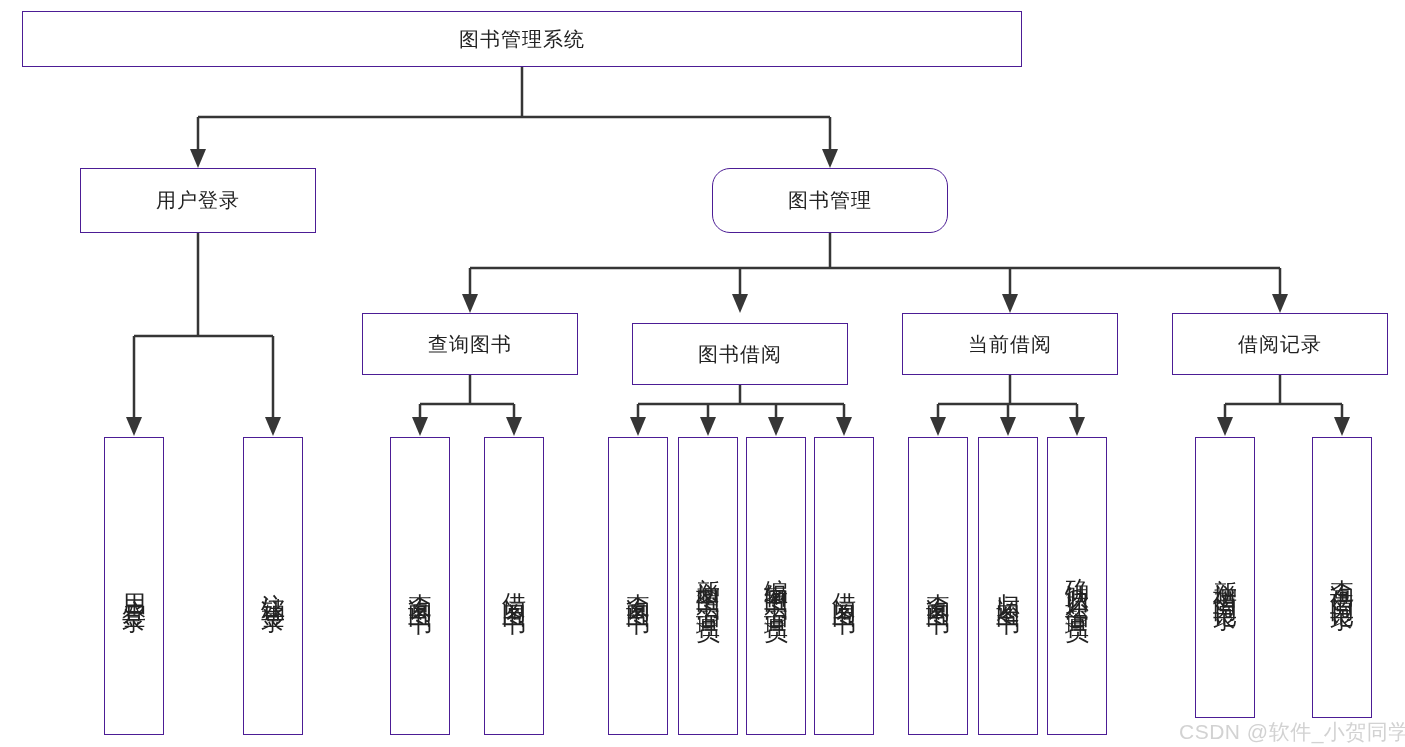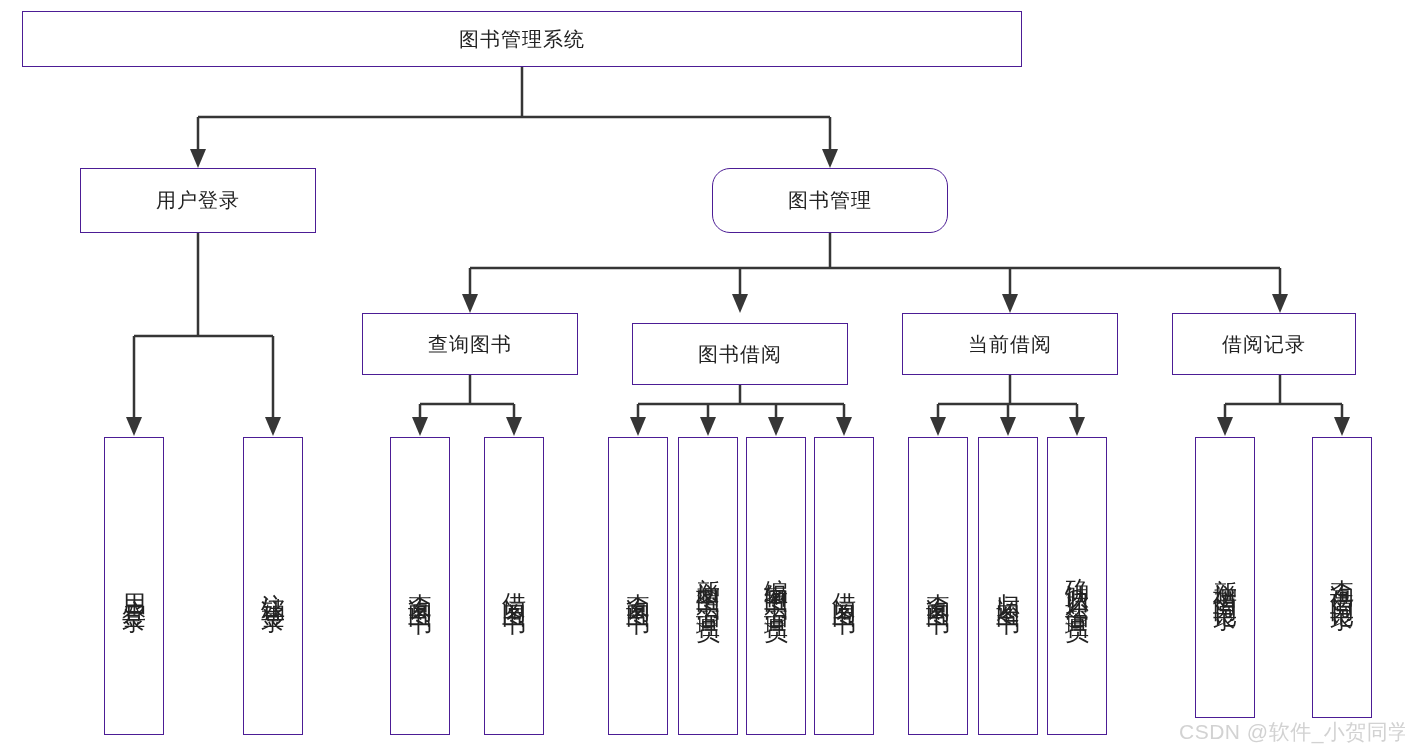--- a/index.html
+++ b/index.html
@@ -97,21 +97,21 @@
 
   <div class="node hbox" style="left:362px; top:313px; width:216px; height:62px;">
     <span class="label">查询图书</span>
   </div>
   <div class="node hbox" style="left:632px; top:323px; width:216px; height:62px;">
     <span class="label">图书借阅</span>
   </div>
   <div class="node hbox" style="left:902px; top:313px; width:216px; height:62px;">
     <span class="label">当前借阅</span>
   </div>
-  <div class="node hbox" style="left:1172px; top:313px; width:184px; height:62px;">
+  <div class="node hbox" style="left:1172px; top:313px; width:216px; height:62px;">
     <span class="label">借阅记录</span>
   </div>
 
   <div class="node leaf" style="left:104px;">
     <span class="label">用户登录</span>
   </div>
   <div class="node leaf" style="left:243px;">
     <span class="label">注销登录</span>
   </div>
 

